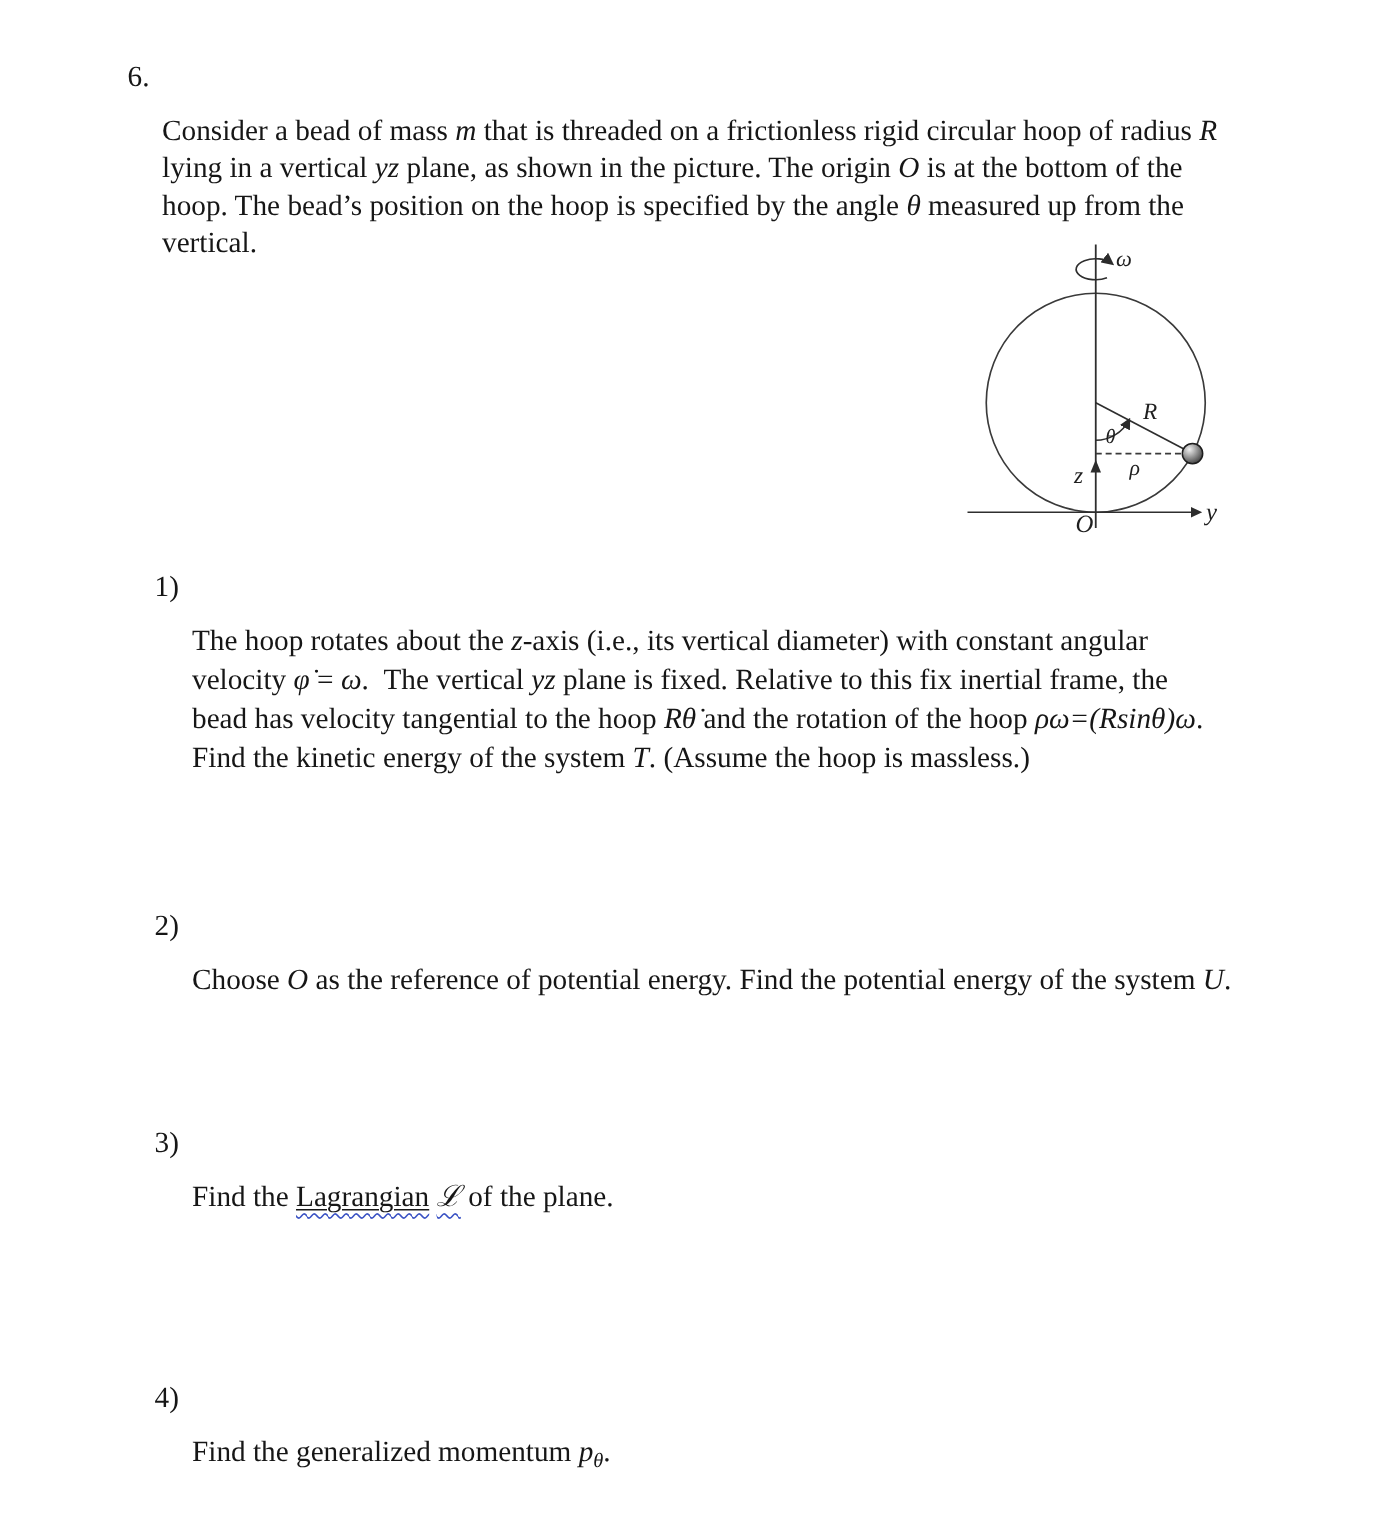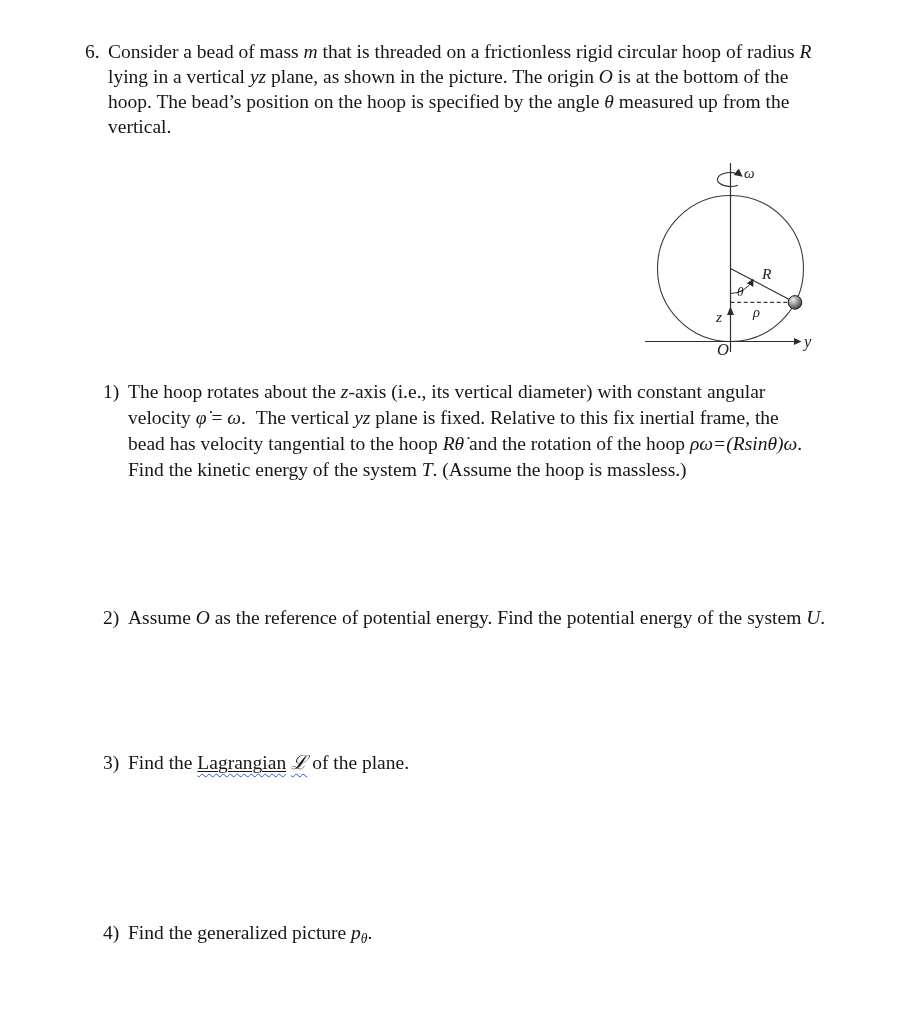--- a/index.html
+++ b/index.html
@@ -10,21 +10,21 @@
     color:#161616;
     font-family:"Liberation Serif","DejaVu Serif",serif;
     font-size:19.5px;
     line-height:25px;
     overflow:hidden;
   }
   .block{position:absolute;display:flex;align-items:flex-start;}
   .num{flex:0 0 auto;}
   .problem .num{width:23px;}
   .q .num{width:25px;}
-  .txt{flex:1 1 auto;}
+  .txt{flex:1 1 auto;margin-top:36px;}
   .it{font-style:italic;}
   .ul{text-decoration:underline;text-decoration-thickness:1.1px;text-underline-offset:2px;text-align:center;}
   .wavy{
     text-decoration-line:underline;
     text-decoration-style:wavy;
     text-decoration-color:#3a52c4;
     text-decoration-thickness:1px;
     text-underline-offset:4px;
   }
   .sub{font-size:0.7em;vertical-align:-0.3em;}
@@ -88,26 +88,26 @@
     </svg>
   </figure>
 
   <section class="block q" style="left:103px;top:379px;width:805px;line-height:26px;">
     <span class="num">1)</span>
     <div class="txt"><span>The hoop rotates about the </span><span class="it">z</span><span>-axis (i.e., its vertical diameter) with constant angular</span><br><span>velocity </span><span class="it">φ̇</span><span> = </span><span class="it">ω</span><span>.&nbsp; The vertical </span><span class="it">yz</span><span> plane is fixed. Relative to this fix inertial frame, the</span><br><span>bead has velocity tangential to the hoop </span><span class="it">Rθ̇</span><span> and the rotation of the hoop </span><span class="it">ρω=(Rsinθ)ω</span><span>.</span><br><span>Find the kinetic energy of the system </span><span class="it">T</span><span>. (Assume the hoop is massless.)</span></div>
   </section>
 
   <section class="block q" style="left:103px;top:605px;width:805px;">
     <span class="num">2)</span>
-    <div class="txt"><span>Assume </span><span class="it">O</span><span> as the reference of potential energy. Find the potential energy of the system </span><span class="it">U</span><span>.</span></div>
+    <div class="txt"><span>Choose </span><span class="it">O</span><span> as the reference of potential energy. Find the potential energy of the system </span><span class="it">U</span><span>.</span></div>
   </section>
 
   <section class="block q" style="left:103px;top:750px;width:805px;">
     <span class="num">3)</span>
     <div class="txt"><span>Find the </span><span class="ul"><span class="wavy">Lagrangian</span></span><span> </span><span class="it"><span class="wavy">ℒ</span></span><span> of the plane.</span></div>
   </section>
 
   <section class="block q" style="left:103px;top:920px;width:805px;">
     <span class="num">4)</span>
-    <div class="txt"><span>Find the generalized picture </span><span class="it">p</span><span class="it sub">θ</span><span>.</span></div>
+    <div class="txt"><span>Find the generalized momentum </span><span class="it">p</span><span class="it sub">θ</span><span>.</span></div>
   </section>
 
 </div>
 
 </body></html>

